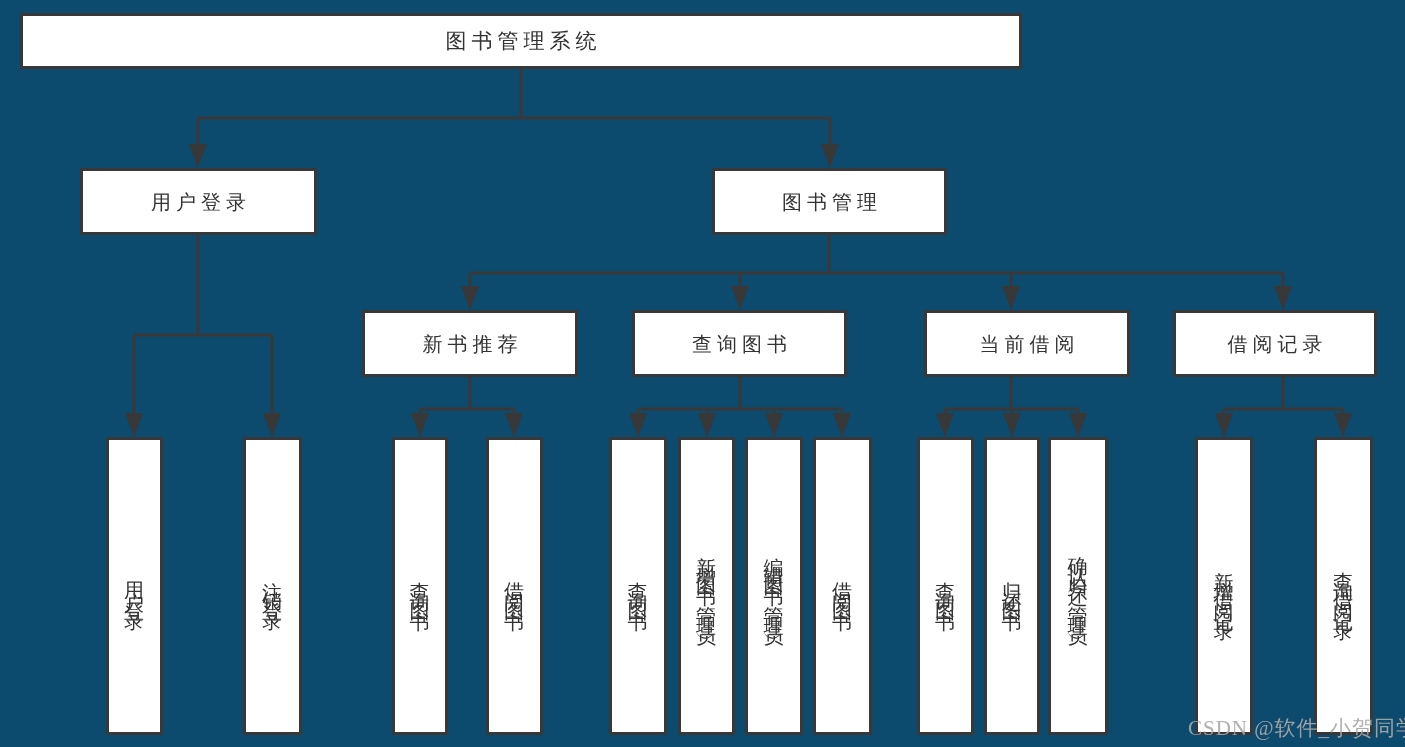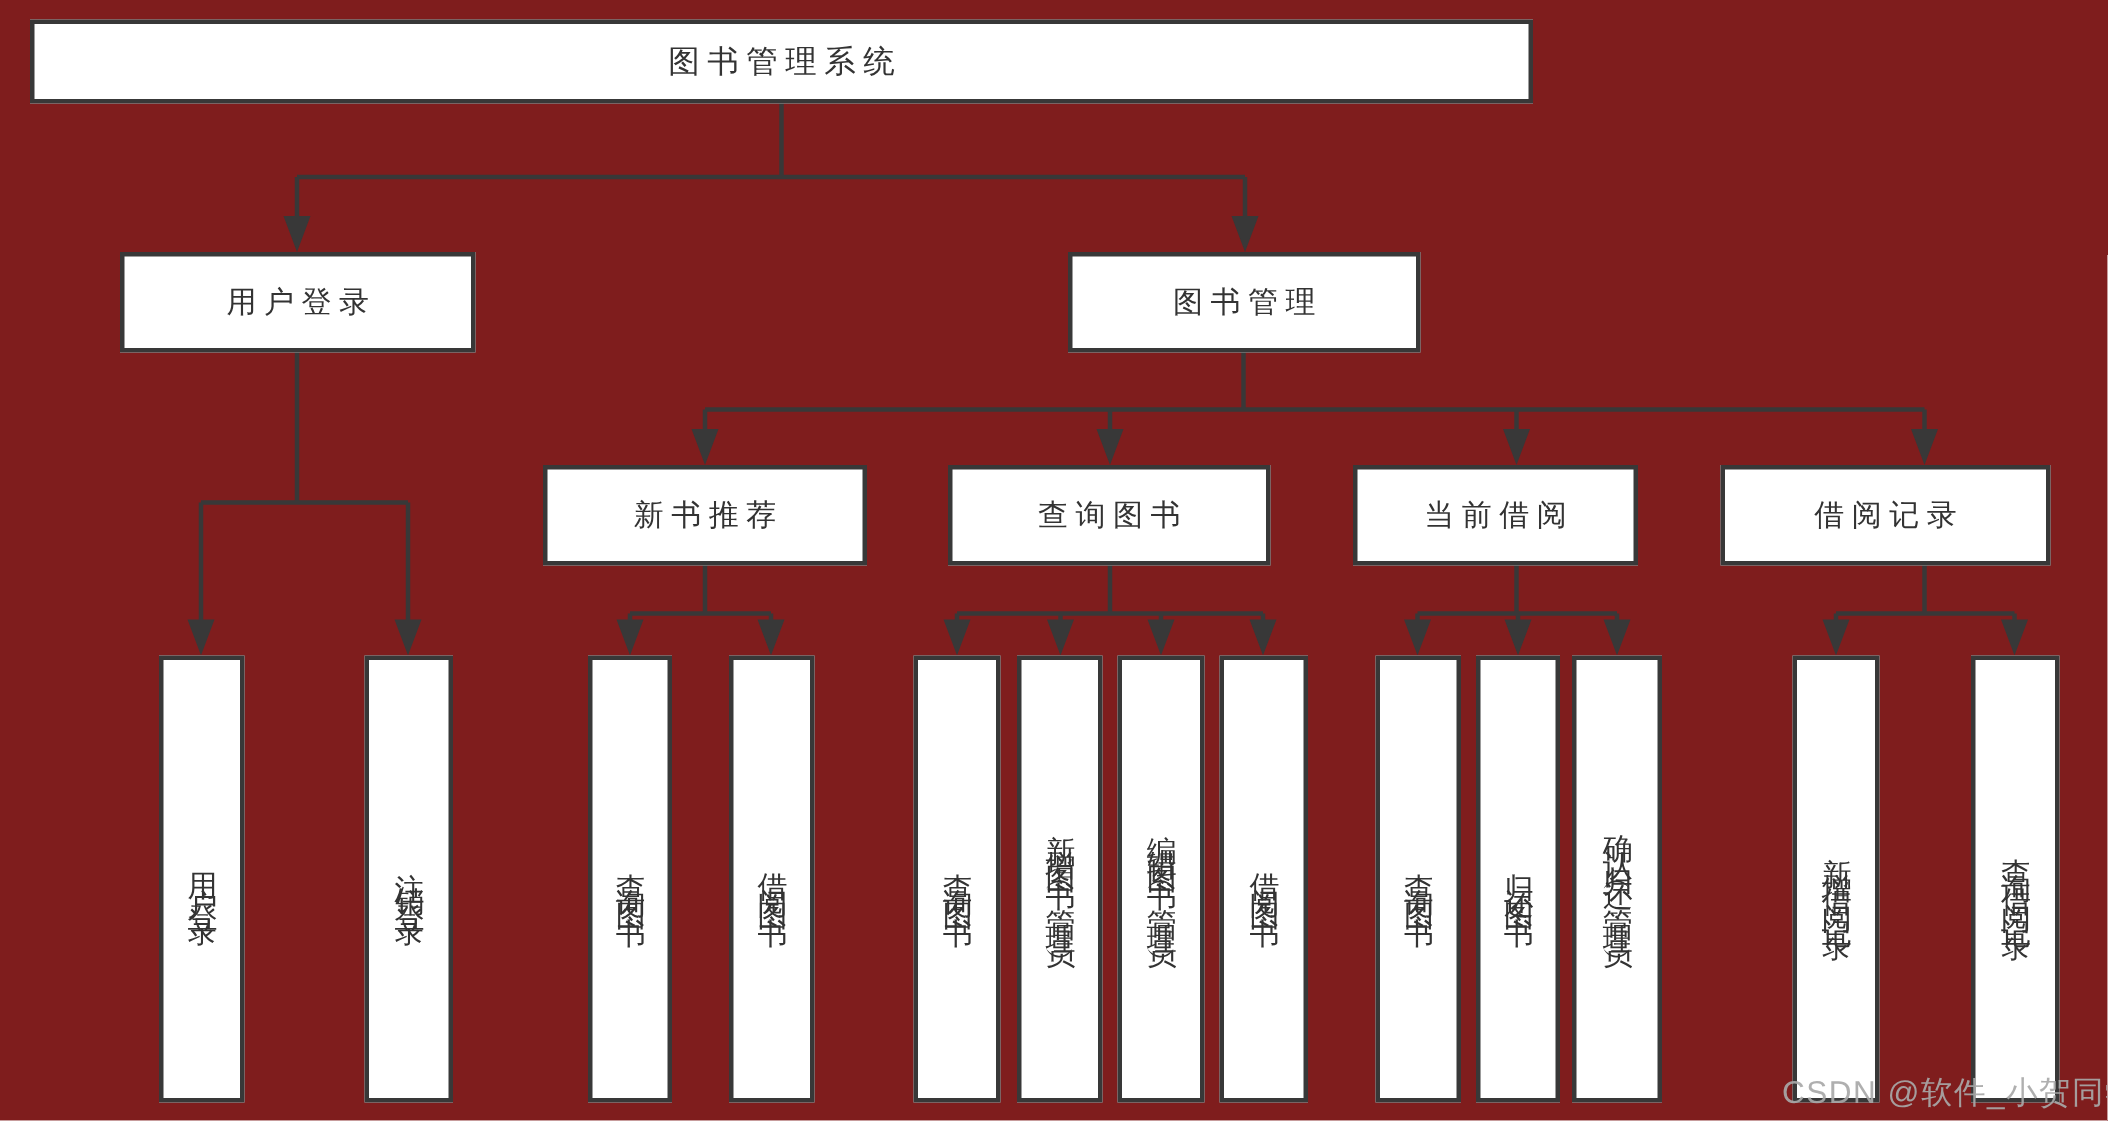--- a/index.html
+++ b/index.html
@@ -1,21 +1,21 @@
 <!DOCTYPE html>
 <html><head>
 <meta charset="utf-8">
 <style>
   html,body{margin:0;padding:0;background:#ffffff;}
   #canvas{
     position:relative;
     width:1405px;height:747px;
-    background:#7f1d1d;
+    background:#0c4a6e;
     overflow:hidden;
-    font-family:Liberation Sans, sans-serif;
+    font-family:Liberation Serif, serif;
   }
   #wires{position:absolute;left:0;top:0;z-index:1;}
   .node{
     position:absolute;
     box-sizing:border-box;
     background:#ffffff;
     border:3px solid #383838;
     color:#333333;
     z-index:2;
     display:flex;align-items:center;justify-content:center;
@@ -114,22 +114,22 @@
     </g>
   </svg>
 
   <div class="node hbox root" style="left:20px;top:13px;width:1002px;height:56px">图书管理系统</div>
 
   <div class="node hbox" style="left:80px;top:168px;width:237px;height:67px">用户登录</div>
   <div class="node hbox" style="left:712px;top:168px;width:235px;height:67px">图书管理</div>
 
   <div class="node hbox" style="left:362px;top:310px;width:216px;height:67px">新书推荐</div>
   <div class="node hbox" style="left:632px;top:310px;width:215px;height:67px">查询图书</div>
-  <div class="node hbox" style="left:902px;top:310px;width:190px;height:67px">当前借阅</div>
-  <div class="node hbox" style="left:1147px;top:310px;width:220px;height:67px">借阅记录</div>
+  <div class="node hbox" style="left:924px;top:310px;width:206px;height:67px">当前借阅</div>
+  <div class="node hbox" style="left:1173px;top:310px;width:204px;height:67px">借阅记录</div>
 
   <div class="node vbox" style="left:106px;top:437px;width:57px;height:298px">用户登录</div>
   <div class="node vbox" style="left:243px;top:437px;width:59px;height:298px">注销登录</div>
 
   <div class="node vbox" style="left:392px;top:437px;width:56px;height:298px">查询图书</div>
   <div class="node vbox" style="left:486px;top:437px;width:57px;height:298px">借阅图书</div>
 
   <div class="node vbox" style="left:609px;top:437px;width:58px;height:298px">查询图书</div>
   <div class="node vbox" style="left:678px;top:437px;width:57px;height:298px">新增图书（管理员）</div>
   <div class="node vbox" style="left:745px;top:437px;width:58px;height:298px">编辑图书（管理员）</div>

